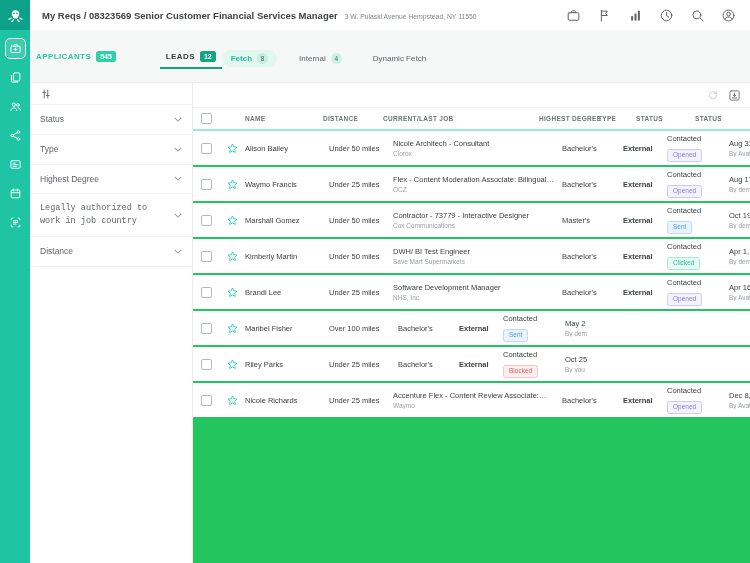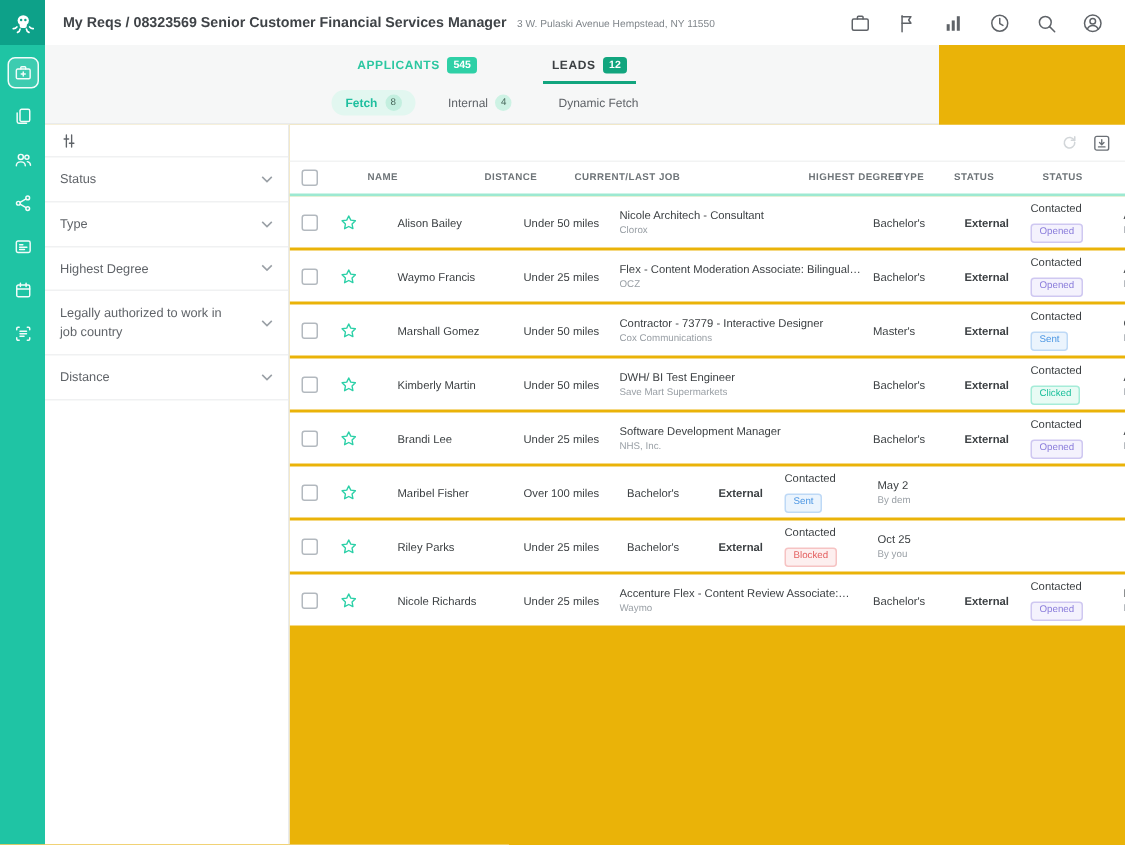--- a/index.html
+++ b/index.html
@@ -1,35 +1,35 @@
 <!DOCTYPE html>
 <html><head>
 <meta charset="utf-8">
 <style>
   * { box-sizing: border-box; margin: 0; padding: 0; }
   html,body { width:750px; height:563px; overflow:hidden; }
   body { font-family:"Liberation Sans", sans-serif; background:#f6f7f7; }
-  .app { position:relative; width:750px; height:563px; background:#eab308; overflow:hidden; }
+  .app { position:relative; width:750px; height:563px; background:#22c55e; overflow:hidden; }
 
   
   .rail { position:absolute; left:0; top:0; width:30px; height:563px; background:#1fc4a4; z-index:9; }
   .rail-logo { width:30px; height:30px; background:#0da189; display:flex; align-items:center; justify-content:center; }
   .rail-nav { display:flex; flex-direction:column; align-items:center; padding-top:8px; gap:8px; }
   .rail-item { width:21px; height:21px; display:flex; align-items:center; justify-content:center; opacity:.95; cursor:pointer; }
   .rail-item.active { border:1.3px solid #fff; border-radius:5px; background:rgba(255,255,255,.14); }
 
   
   .header { position:absolute; left:30px; top:0; width:720px; height:30px; background:#fff; display:flex; align-items:center; padding:0 14px 0 12px; }
   .header-title { font-size:9.5px; font-weight:bold; color:#3f4347; white-space:nowrap; }
   .header-sub { font-size:6.8px; color:#80868b; margin-left:7px; margin-top:2px; white-space:nowrap; }
   .header-icons { margin-left:auto; display:flex; align-items:center; gap:16px; }
   .hicon { display:flex; cursor:pointer; }
 
   
-  .tabs-strip { position:absolute; left:30px; top:30px; width:596px; height:53px; background:#f6f7f7; border-bottom:1px solid #e9ebec; display:flex; flex-direction:column; align-items:center; }
+  .tabs-strip { position:absolute; left:30px; top:30px; width:720px; height:53px; background:#f6f7f7; border-bottom:1px solid #e9ebec; display:flex; flex-direction:row; align-items:center; }
   .tabs { display:flex; gap:38px; margin-top:5px; }
   .tab { display:flex; align-items:center; gap:5px; padding:3px 6px 5px; border-bottom:2.5px solid transparent; cursor:pointer; }
   .tab-label { font-size:8px; font-weight:bold; letter-spacing:.4px; }
   .tab.applicants .tab-label { color:#2cc7a1; }
   .tab.leads { border-bottom-color:#12a57e; }
   .tab.leads .tab-label { color:#3c4043; }
   .tab-badge { font-size:7px; font-weight:bold; color:#fff; border-radius:2.5px; padding:2px 4px; line-height:1; }
   .tab.applicants .tab-badge { background:#2ed0a6; }
   .tab.leads .tab-badge { background:#12a57e; }
   .subtabs { display:flex; align-items:center; gap:13px; margin-top:4px; }
@@ -54,21 +54,21 @@
   .hw-dist { width:60px; }
   .hw-job { width:156px; }
   .hw-degree { width:59px; }
   .hw-type { width:38px; }
   .hw-status { width:59px; }
   .hw-s2 { flex:1; }
 
   .trow { height:34px; background:#fff; display:flex; align-items:center; margin-bottom:2px; }
   .c-check { width:26px; display:flex; justify-content:center; }
   .c-star { width:26px; display:flex; justify-content:center; cursor:pointer; }
-  .c-name { width:84px; font-size:7.5px; color:#3c4043; cursor:pointer;margin-left:20px; }
+  .c-name { width:84px; font-size:7.5px; color:#3c4043; cursor:pointer; }
   .c-dist { width:64px; font-size:7.5px; color:#3c4043; }
   .c-job { width:164px; overflow:hidden; }
   .job-title { font-size:7.5px; color:#3c4043; white-space:nowrap; overflow:hidden; }
   .job-co { font-size:6.5px; color:#9aa0a6; margin-top:2px; white-space:nowrap; overflow:hidden; }
   .c-degree { width:66px; font-size:7.5px; color:#3c4043; padding-left:5px; }
   .c-type { width:42px; font-size:7.5px; color:#3c4043;font-weight:bold; }
   .c-status { width:62px; padding-left:2px; }
   .st-line { font-size:7.5px; color:#3c4043; }
   .pill { display:inline-block; margin-top:2.5px; font-size:6.5px; padding:2px 5px; border-radius:2.5px; border:1px solid; line-height:1; }
   .pill[data-variant="opened"]  { color:#8b7ddb; border-color:#cfc8f1; background:#f4f2fd; }
@@ -246,21 +246,21 @@
           <path d="M1 1l4 4 4-4" stroke="#9aa0a6" stroke-width="1.3" fill="none"></path>
         </svg>
     </div>
     <div class="filter-item">
       <span class="filter-label">Highest Degree</span>
       <svg width="8" height="5" viewBox="0 0 10 6">
           <path d="M1 1l4 4 4-4" stroke="#9aa0a6" stroke-width="1.3" fill="none"></path>
         </svg>
     </div>
     <div class="filter-item">
-      <span class="filter-label" style="max-width:118px;">Legally authorized to work in job country</span>
+      <span class="filter-label" style="max-width:118px;font-family:Liberation Mono, monospace;">Legally authorized to work in job country</span>
       <svg width="8" height="5" viewBox="0 0 10 6">
           <path d="M1 1l4 4 4-4" stroke="#9aa0a6" stroke-width="1.3" fill="none"></path>
         </svg>
     </div>
     <div class="filter-item">
       <span class="filter-label">Distance</span>
       <svg width="8" height="5" viewBox="0 0 10 6">
           <path d="M1 1l4 4 4-4" stroke="#9aa0a6" stroke-width="1.3" fill="none"></path>
         </svg>
     </div>

